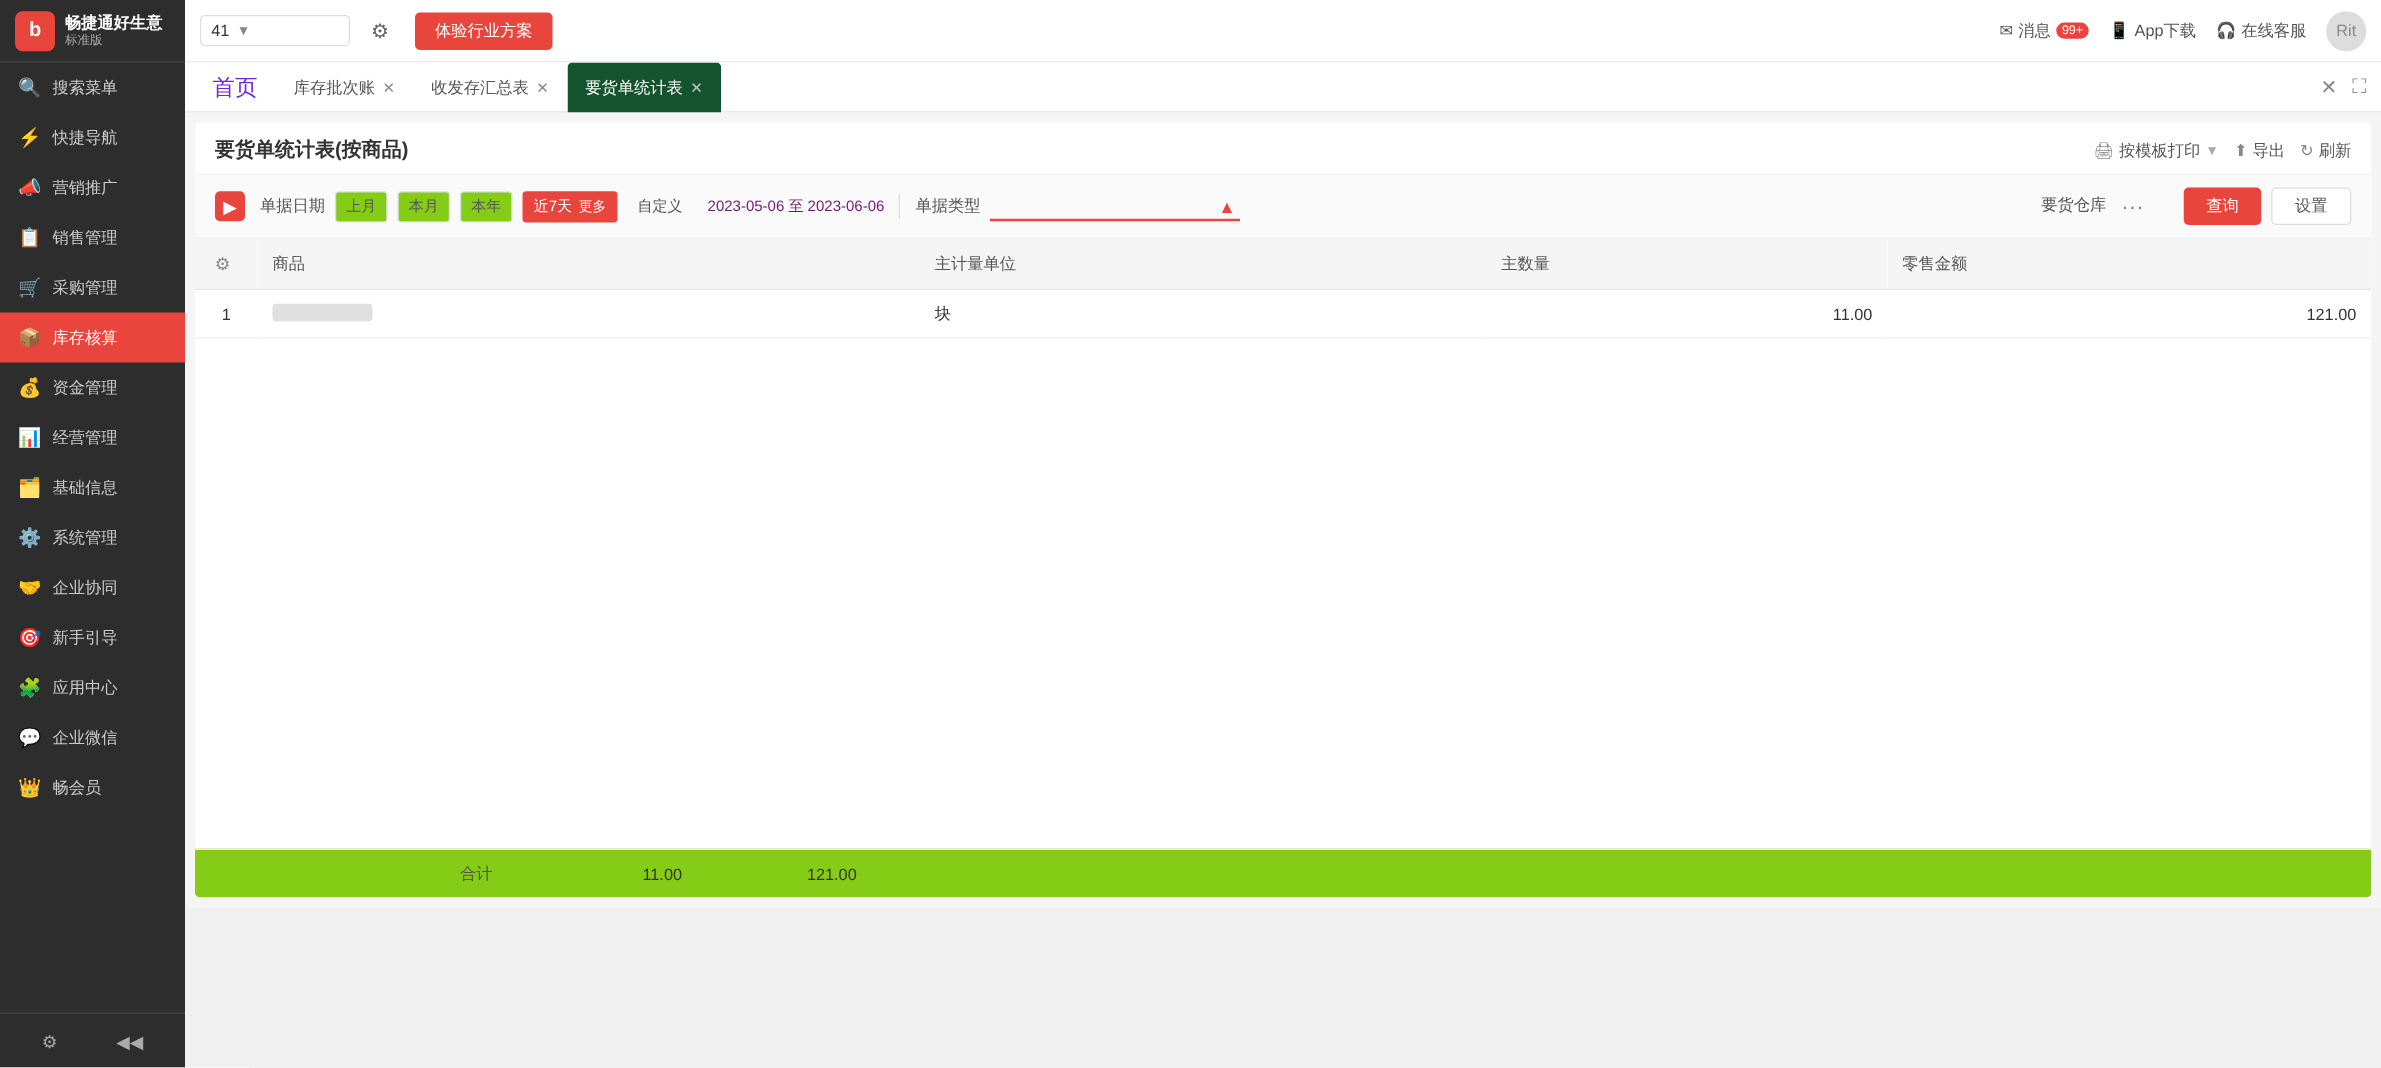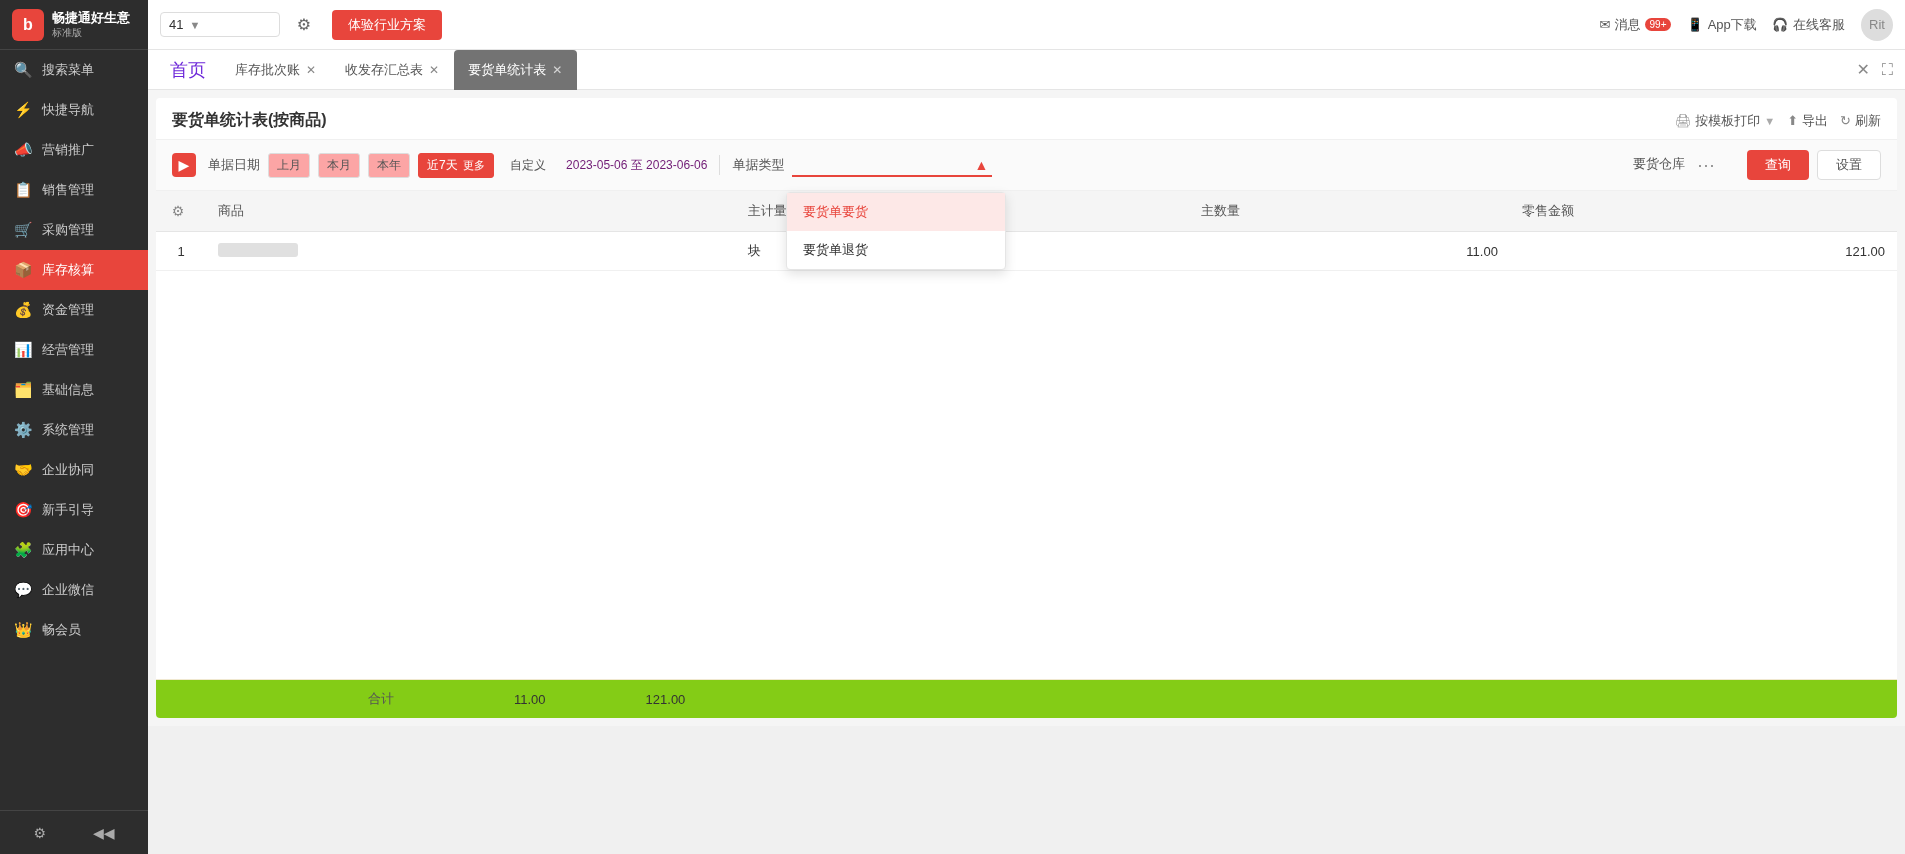--- a/index.html
+++ b/index.html
@@ -195,21 +195,21 @@
       padding: 0 14px;
       height: 40px;
       cursor: pointer;
       font-size: 13px;
       color: #555;
       border-right: 1px solid transparent;
       position: relative;
       white-space: nowrap;
     }
     .tab-item.active {
-      background: #737373;
+      background: #14532d;
       color: white;
       border-radius: 4px 4px 0 0;
     }
     .tab-item .tab-close {
       margin-left: 6px;
       font-size: 12px;
       cursor: pointer;
       opacity: 0.7;
     }
     .tab-item.active .tab-close { color: white; }
@@ -303,21 +303,21 @@
       flex-shrink: 0;
     }
     .filter-label { color: #555; font-size: 13px; }
     .date-btn {
       padding: 3px 8px;
       border: 1px solid #ddd;
       border-radius: 3px;
       cursor: pointer;
       font-size: 12px;
       color: #555;
-      background: #fca5a5;
+      background: #84cc16;
     }
     .date-btn.more {
       background: #e8453c;
       color: white;
       border-color: #e8453c;
     }
     .date-custom-btn {
       padding: 3px 8px;
       font-size: 12px;
       cursor: pointer;
@@ -664,24 +664,20 @@
       <div class="filter-warehouse-group">
         <span class="filter-type-label">要货仓库</span>
         <span class="filter-warehouse-dots">···</span>
       </div>
 
       <div class="filter-btns">
         <button class="btn-query">查询</button>
         <button class="btn-settings">设置</button>
       </div>
 
-      <div class="dropdown-menu">
-        <div class="dropdown-item selected">要货单要货</div>
-        <div class="dropdown-item">要货单退货</div>
-      </div>
     </div>
 
     <div class="table-wrap">
       <table class="data-table">
         <thead>
           <tr>
             <th class="center" style="width:50px;">
               <div class="table-settings-icon">⚙</div>
             </th>
             <th>商品</th>

